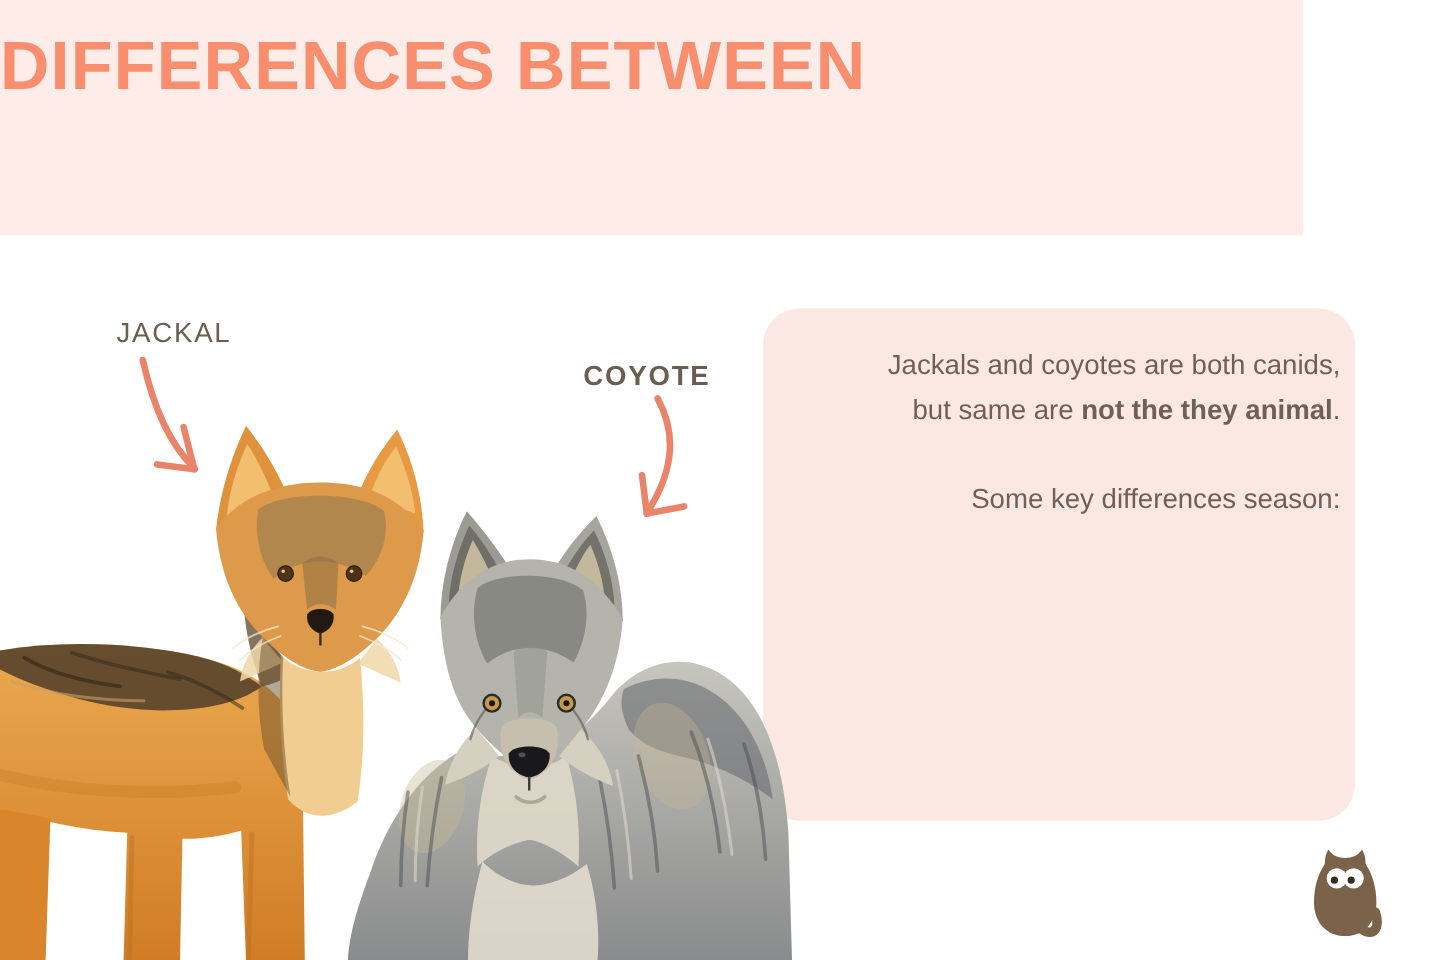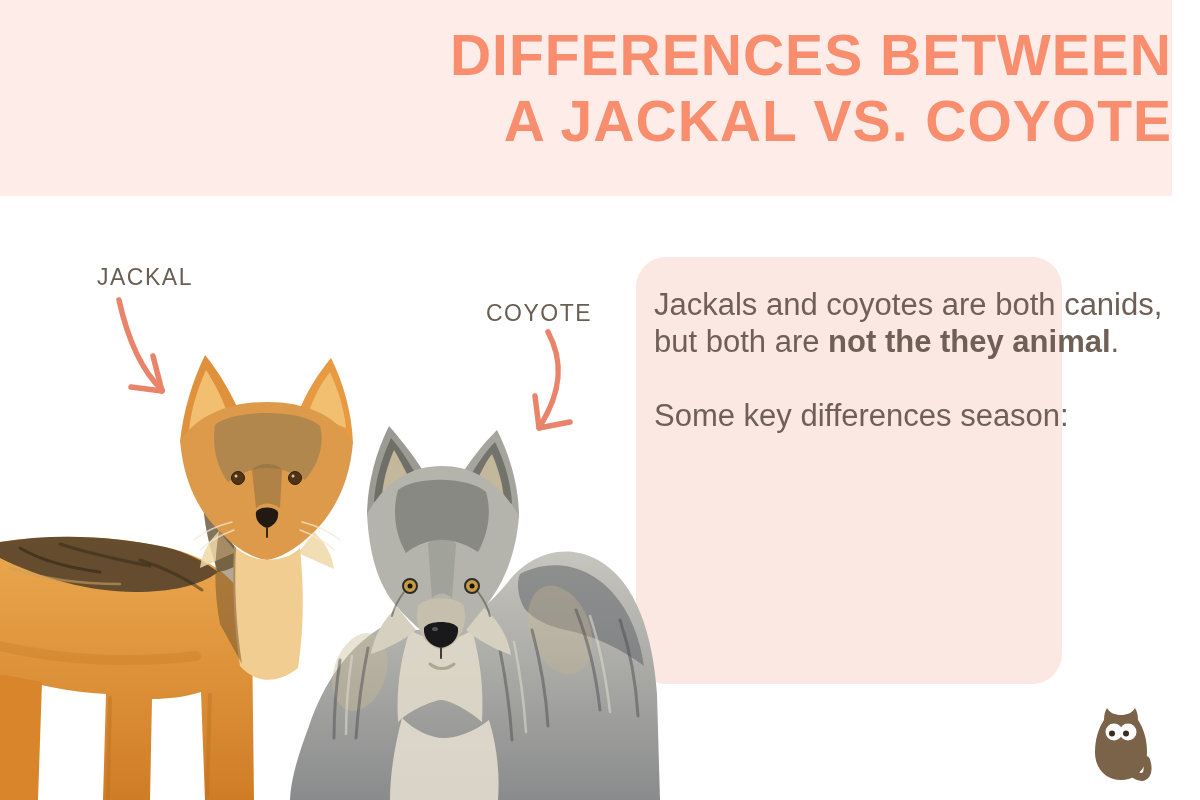--- a/index.html
+++ b/index.html
@@ -1,63 +1,62 @@
 <!DOCTYPE html>
 <html><head>
 <meta charset="utf-8">
 <style>
   html,body{margin:0;padding:0;}
   body{width:1200px;height:800px;overflow:hidden;background:#ffffff;
        font-family:"Liberation Sans","DejaVu Sans",sans-serif;}
   .page{position:relative;width:1200px;height:800px;background:#ffffff;}
 
   
-  .header{position:absolute;left:0;top:0;width:1172px;height:196px;background:#FDECE8;
-          text-align:right;}
+  .header{position:absolute;left:0;top:0;width:1086px;height:196px;background:#FDECE8;
+          text-align:left;}
   .title{padding-top:22px;font-size:57px;line-height:66px;font-weight:800;
          color:#F88E6E;letter-spacing:1px;}
   .title div{white-space:nowrap;}
 
   
   .stage{position:absolute;left:0;top:196px;width:1200px;height:604px;}
 
   .animal-label{position:absolute;z-index:3;font-size:23px;letter-spacing:1.5px;
                 color:#6A5E53;white-space:nowrap;}
   .label-jackal{left:97px;top:68px;}
-  .label-coyote{left:486px;top:104px;}
+  .label-coyote{left:486px;top:104px;font-weight:bold;}
 
   .arrow{position:absolute;z-index:3;}
   .arrow-jackal{left:105px;top:96px;}
   .arrow-coyote{left:516px;top:130px;}
 
   .animals{position:absolute;left:0;top:134px;width:665px;height:470px;z-index:2;}
 
   
-  .info-box{position:absolute;left:636px;top:61px;width:426px;height:427px;z-index:1;
+  .info-box{position:absolute;left:636px;top:61px;width:493px;height:427px;z-index:1;
             background:#FBE8E2;border-radius:30px;box-sizing:border-box;
-            padding:29px 12px 0 18px;color:#6E6057;font-size:31px;line-height:37px;}
+            padding:29px 12px 0 18px;color:#6E6057;font-size:23px;line-height:37px;text-align:right;}
   .info-box .intro div{white-space:nowrap;}
   .info-box strong{font-weight:700;}
   .subtitle{margin-top:37px;white-space:nowrap;}
   .bullets{list-style:none;margin:36px 0 0 0;padding:0;}
   .bullets li{position:relative;padding-left:43px;}
   .bullet-dot{position:absolute;left:17px;top:14px;width:9px;height:9px;border-radius:50%;
               background:#6E6057;}
 
   .cat-logo{position:absolute;left:1090px;top:506px;z-index:3;}
 </style>
 </head>
 <body>
 
 <div class="page">
 
   <div class="header">
     <div class="title">
       <div>DIFFERENCES BETWEEN</div>
-      <div>A JACKAL VS. COYOTE</div>
     </div>
   </div>
 
   <div class="stage">
 
     <div class="animal-label label-jackal">JACKAL</div>
     <div class="animal-label label-coyote">COYOTE</div>
 
     <svg class="arrow arrow-jackal" width="66" height="108" viewBox="0 0 66 108">
       <g fill="none" stroke="#E9846A" stroke-width="5.5" stroke-linecap="round">
@@ -71,21 +70,21 @@
       <g fill="none" stroke="#E9846A" stroke-width="5.5" stroke-linecap="round">
         <path d="M32,6 C46,32 48,62 24,100"></path>
         <path d="M23,102 L19,70"></path>
         <path d="M23,102 L54,96"></path>
       </g>
     </svg>
 
     <div class="info-box">
       <div class="intro">
         <div>Jackals and coyotes are both canids,</div>
-        <div><span>but both are </span><strong>not the they animal</strong><span>.</span></div>
+        <div><span>but same are </span><strong>not the they animal</strong><span>.</span></div>
       </div>
       <div class="subtitle">Some key differences season:</div>
     </div>
 
     <svg class="animals" width="665" height="470" viewBox="0 0 665 470">
       <defs>
         <linearGradient id="gradJack" x1="0" y1="0" x2="0" y2="1">
           <stop offset="0" stop-color="#EBA94F"></stop>
             <stop offset="1" stop-color="#D07C26"></stop>
         </linearGradient>

